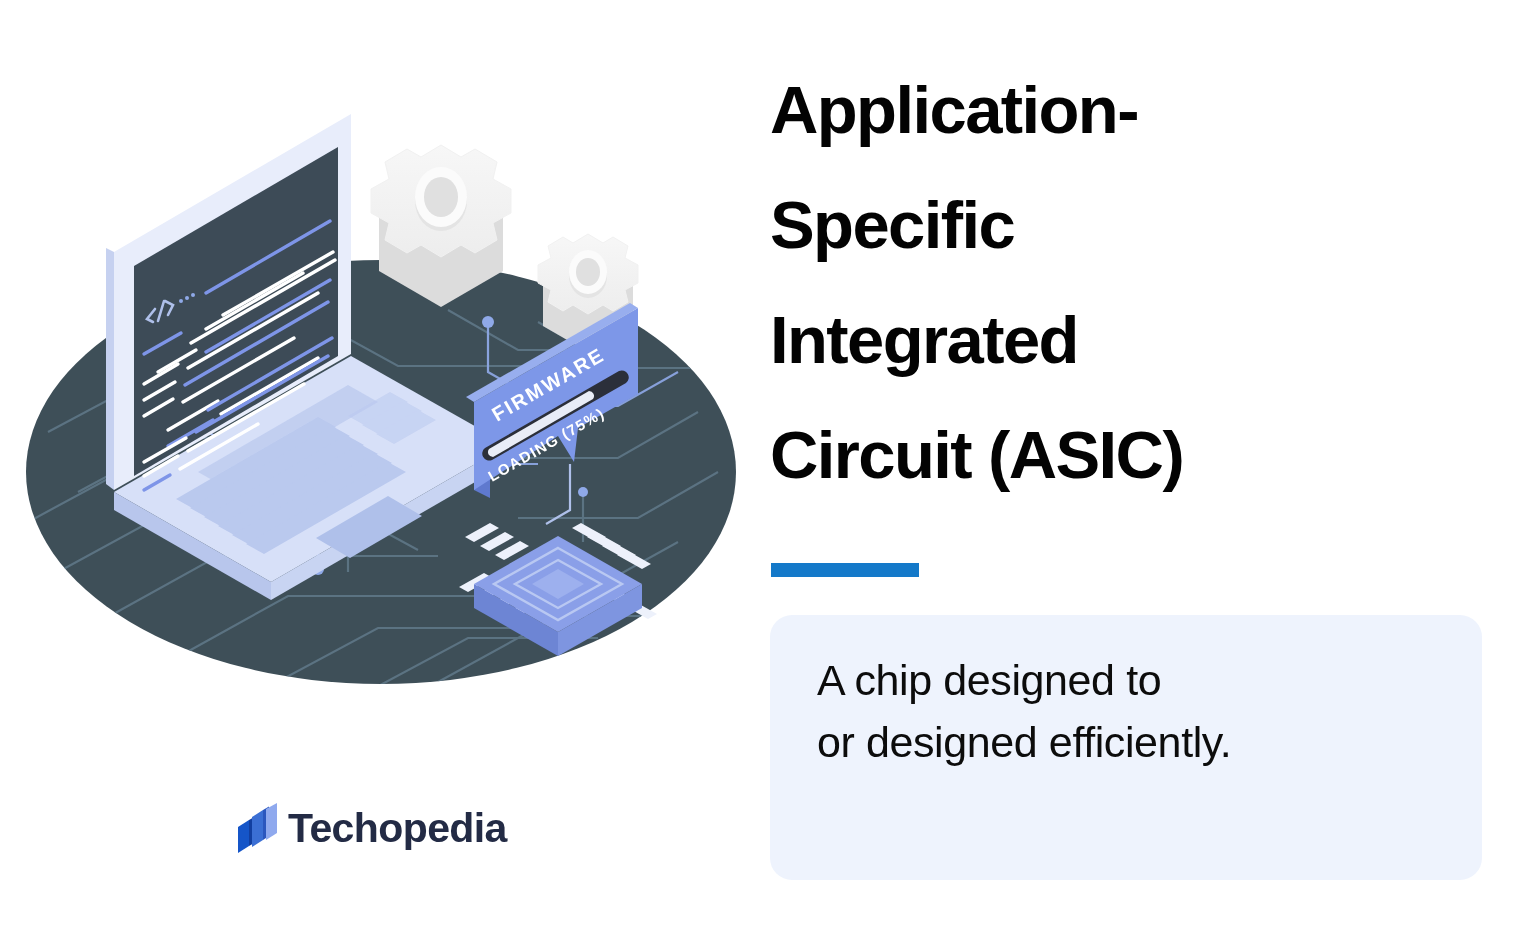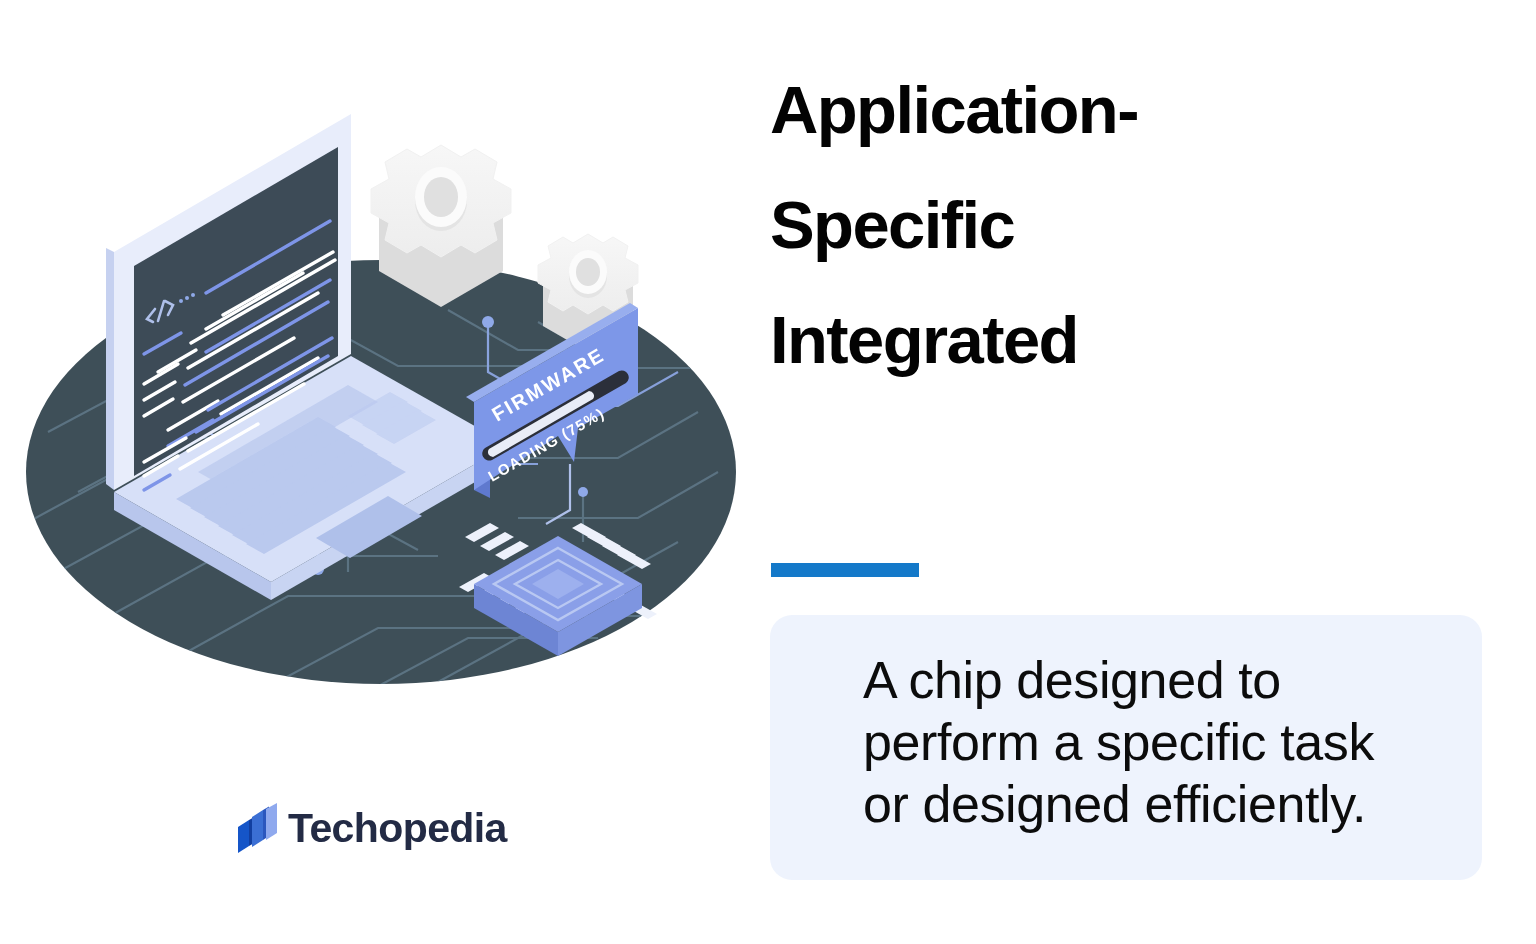--- a/index.html
+++ b/index.html
@@ -41,22 +41,22 @@
     width:148px; height:14px; background:#1479C9;
   }
 
   #desc-card {
     position:absolute; left:0px; top:615px;
     width:712px; height:265px;
     background:#EEF3FD; border-radius:22px;
   }
   #desc-text {
     position:absolute; left:47px; top:34px; width:620px;
-    font-size:52px; font-weight:normal; line-height:62px;
-    color:#0C0C0C; letter-spacing:-0.4px;margin-left:46px;
+    font-size:43px; font-weight:normal; line-height:62px;
+    color:#0C0C0C; letter-spacing:-0.4px;
   }
   #desc-text .dline { display:block; white-space:nowrap; }
 </style>
 </head>
 <body>
 
 <div id="stage">
 
   <div id="illustration">
 
@@ -281,26 +281,26 @@
       <span id="logo-word">Techopedia</span>
     </div>
   </div>
 
   <div id="right-col">
 
     <h1 id="title">
       <span class="tline">Application-</span>
       <span class="tline">Specific</span>
       <span class="tline">Integrated</span>
+      <span class="tline">Circuit (ASIC)</span>
     </h1>
 
     <div id="accent-bar"></div>
 
     <div id="desc-card">
       <p id="desc-text">
         <span class="dline">A chip designed to</span>
-        <span class="dline">perform a specific task</span>
         <span class="dline">or designed efficiently.</span>
       </p>
     </div>
 
   </div>
 </div>
 
 </body></html>

